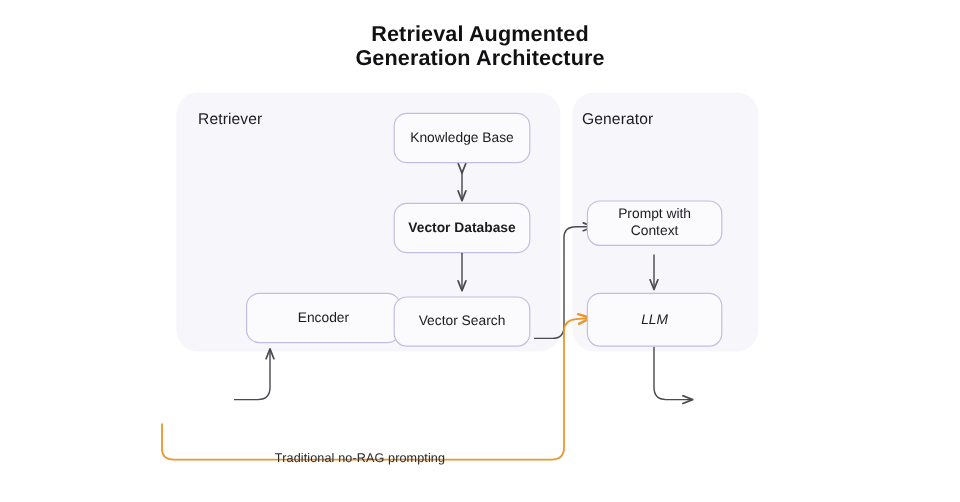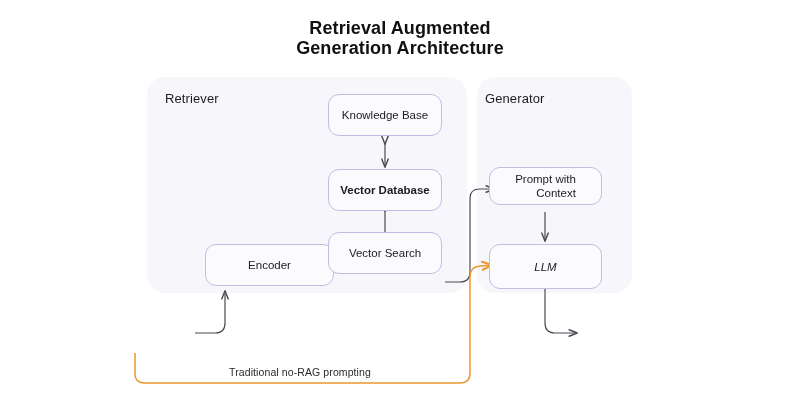--- a/index.html
+++ b/index.html
@@ -49,21 +49,21 @@
   }
   .node {
     position: absolute;
     box-sizing: border-box;
     background: #fbfbfe;
     border: 1.3px solid #c3bde4;
     border-radius: 11px;
     display: flex;
     align-items: center;
     justify-content: center;
-    text-align: right;
+    text-align: center;
     font-size: 11.5px;
     color: #1c1c1f;
     line-height: 14px;
     white-space: pre-line;
   }
   .node.plain {
     background: #ffffff;
   }
   .edge-label {
     position: absolute;
@@ -132,24 +132,24 @@
       <path d="M135,353 L135,374 Q135,383 145,383 L460,383 Q470,383 470,373 L470,276 Q470,267 480,266 L492,265" fill="none" stroke="#e8982f" stroke-width="1.5" marker-end="url(#arrow-orange)"></path>
     </g>
   </svg>
 
   <div class="node" style="left:328px; top:94px; width:114px; height:42px;">Knowledge Base</div>
 
   <div class="node" style="left:328px; top:169px; width:114px; height:42px;font-weight:bold;">Vector Database</div>
 
   <div class="node" style="left:169px; top:244px; width:129px; height:42px;margin-left:36px;">Encoder</div>
 
-  <div class="node" style="left:328px; top:232px; width:114px; height:42px;">Vector Search</div>
+  <div class="node" style="left:328px; top:247px; width:114px; height:42px;">Vector Search</div>
 
   <div class="node" style="left:489px; top:167px; width:113px; height:38px;">Prompt with
 Context</div>
 
   <div class="node" style="left:489px; top:244px; width:113px; height:45px;font-style:italic;">LLM</div>
 
 
 
-  <div class="edge-label" style="left:185px; top:366px; width:230px;">Traditional no-RAG prompting</div>
+  <div class="edge-label" style="left:185px; top:376px; width:230px;">Traditional no-RAG prompting</div>
 
 </div>
 
 </body></html>

